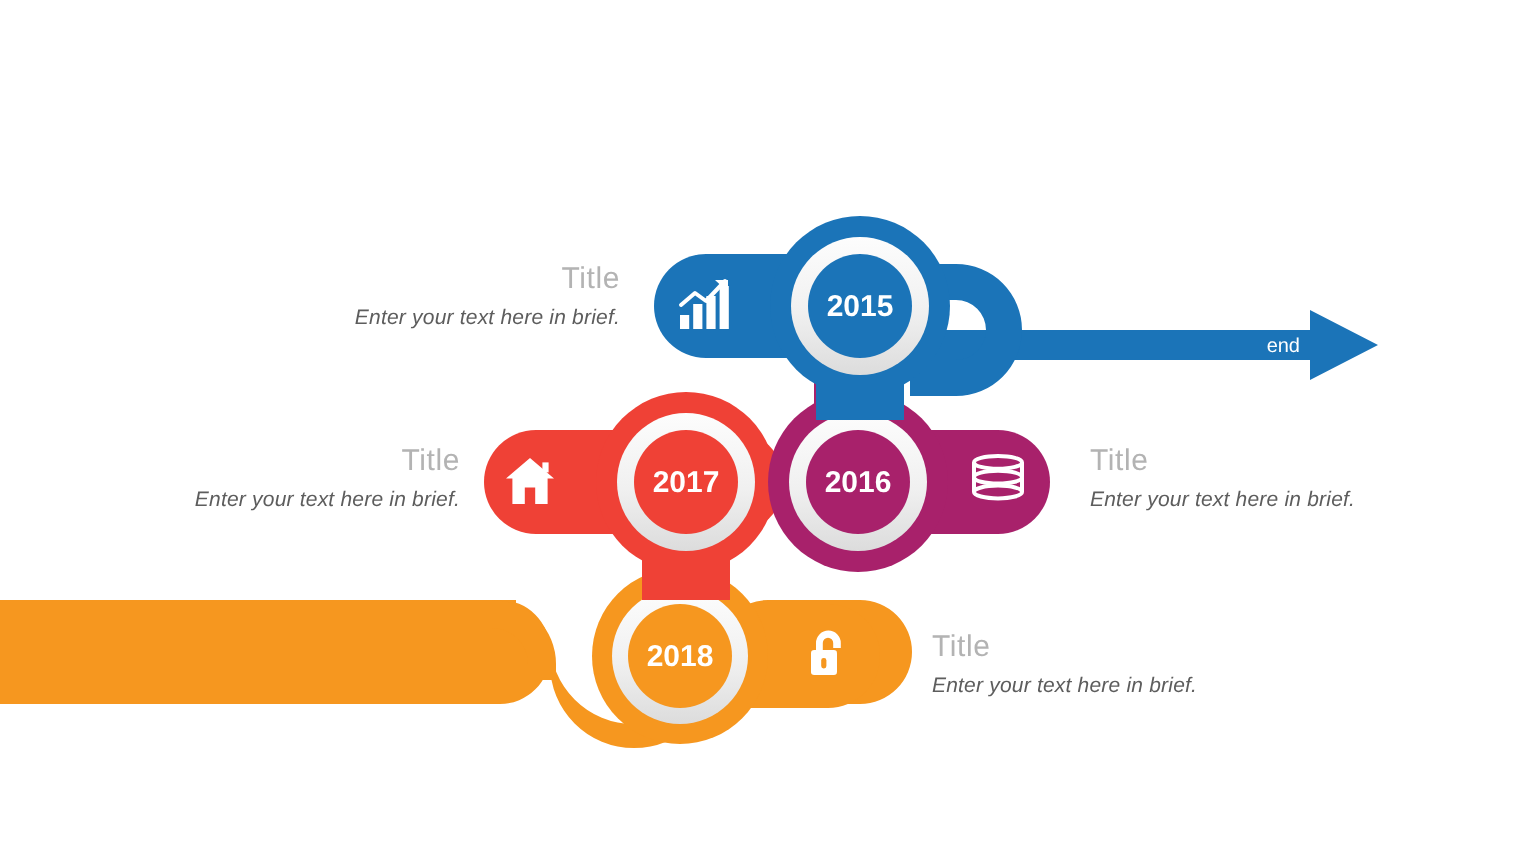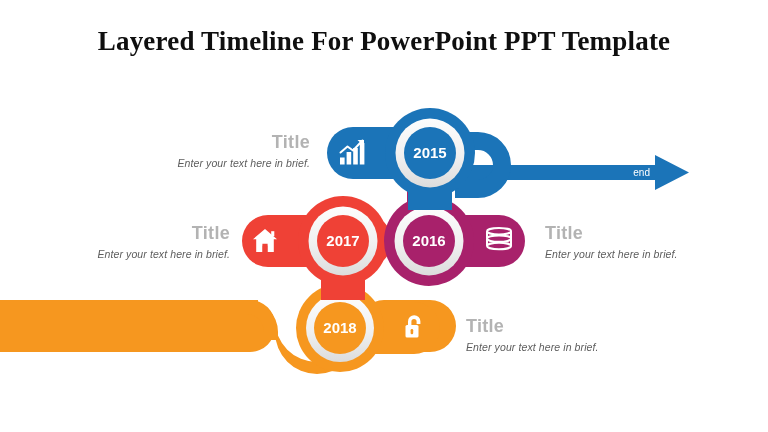--- a/index.html
+++ b/index.html
@@ -39,23 +39,23 @@
     top: 0;
     width: 768px;
     height: 432px;
   }
   .txtblock {
     position: absolute;
     line-height: 1.25;
   }
   .txt-title {
     font-family: "Liberation Sans", sans-serif;
-    font-size: 18px;
+    font-size: 15px;
     color: #b3b3b3;
-    font-weight: 700;
+    font-weight: 400;
     letter-spacing: 0.3px;
   }
   .txt-desc {
     font-family: "Liberation Sans", sans-serif;
     font-size: 10.5px;
     color: #5d5d5d;
     margin-top: 3px;
     letter-spacing: 0.1px;
     font-style: italic;
   }
@@ -72,21 +72,20 @@
     font-family: "Liberation Sans", sans-serif;
     font-size: 10px;
     fill: #ffffff;
   }
 </style>
 </head>
 <body>
 
 <div id="slide">
 
-  <div id="slide-title">Layered Timeline For PowerPoint PPT Template</div>
 
   <svg id="diagram" viewBox="0 0 768 432" width="768" height="432" xmlns="http://www.w3.org/2000/svg">
     <defs>
       <radialGradient id="ringShade" cx="50%" cy="42%" r="62%">
         <stop offset="70%" stop-color="#ffffff"></stop>
         <stop offset="92%" stop-color="#e4e4e4"></stop>
         <stop offset="100%" stop-color="#d2d2d2"></stop>
       </radialGradient>
       <linearGradient id="ringShadeFlat" x1="0" y1="0" x2="0" y2="1">
         <stop offset="0%" stop-color="#fdfdfd"></stop>

